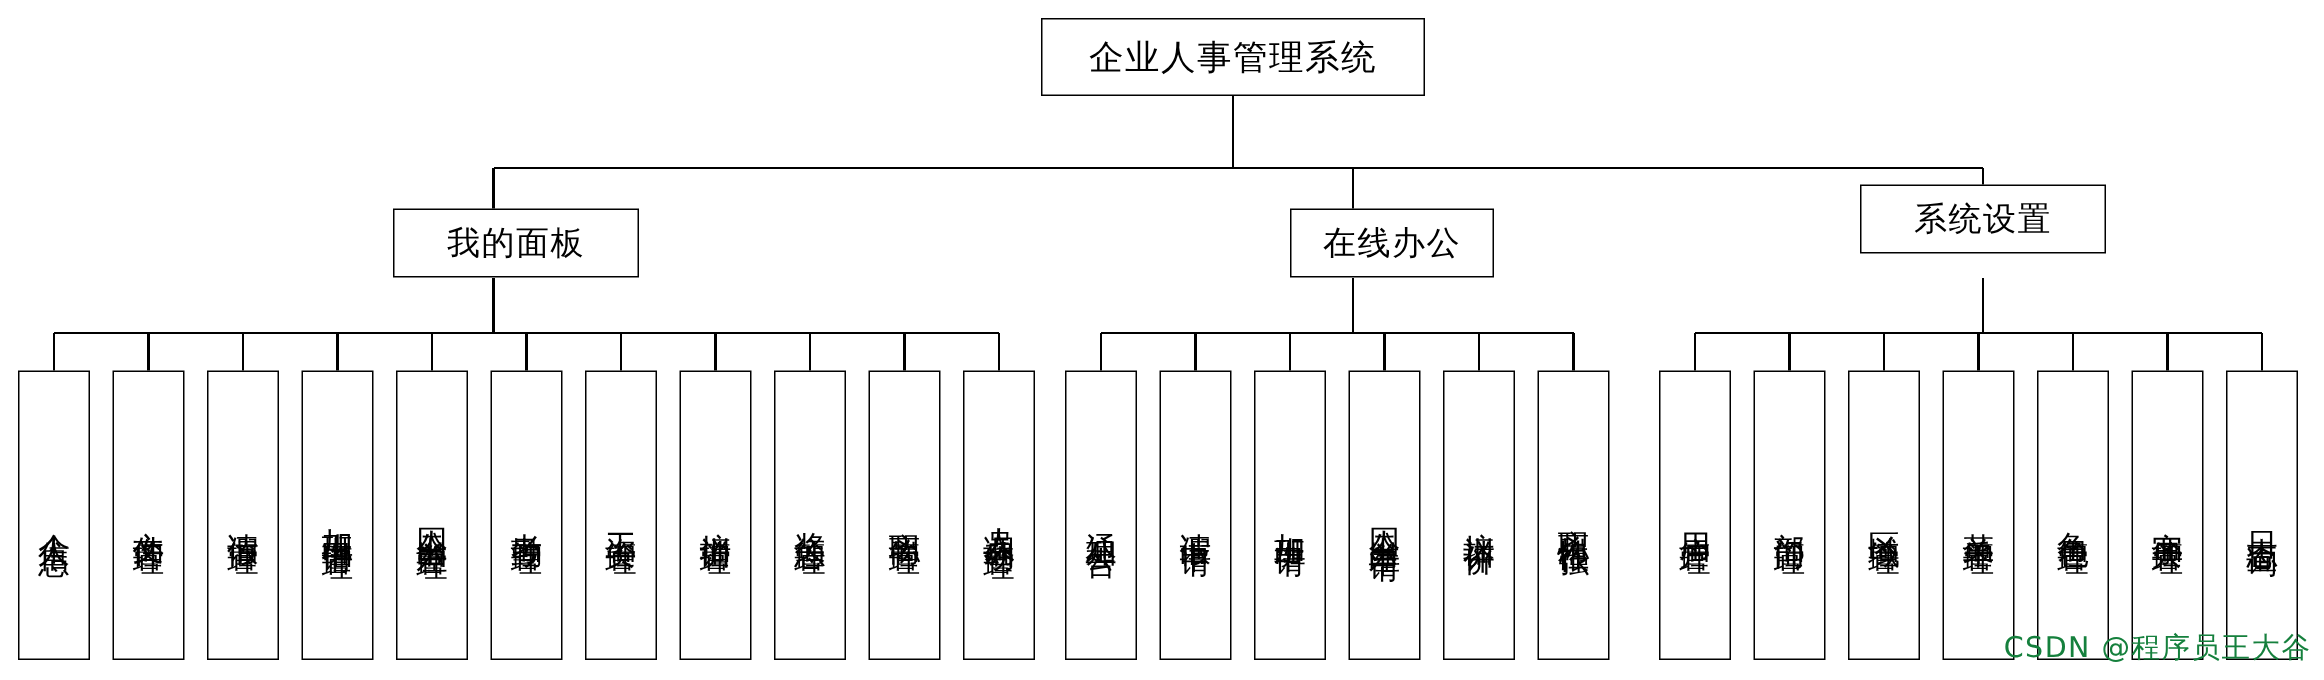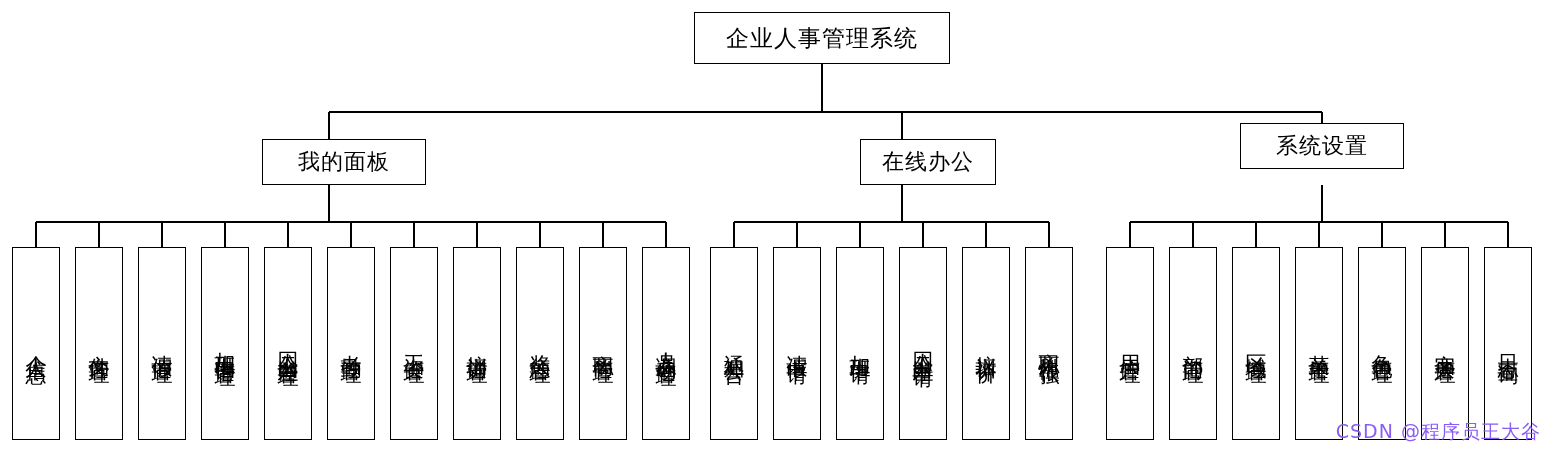--- a/index.html
+++ b/index.html
@@ -56,21 +56,21 @@
     white-space: nowrap;
   }
   .h-label {
     white-space: nowrap;
   }
   #watermark {
     position: absolute;
     right: 8px;
     bottom: 8px;
     font-size: 19px;
-    color: #8b5cf6;
+    color: #15803d;
     letter-spacing: 1px;
     white-space: nowrap;
     pointer-events: none;
   }
 </style>
 </head>
 <body>
 
 <div id="diagram">
 

